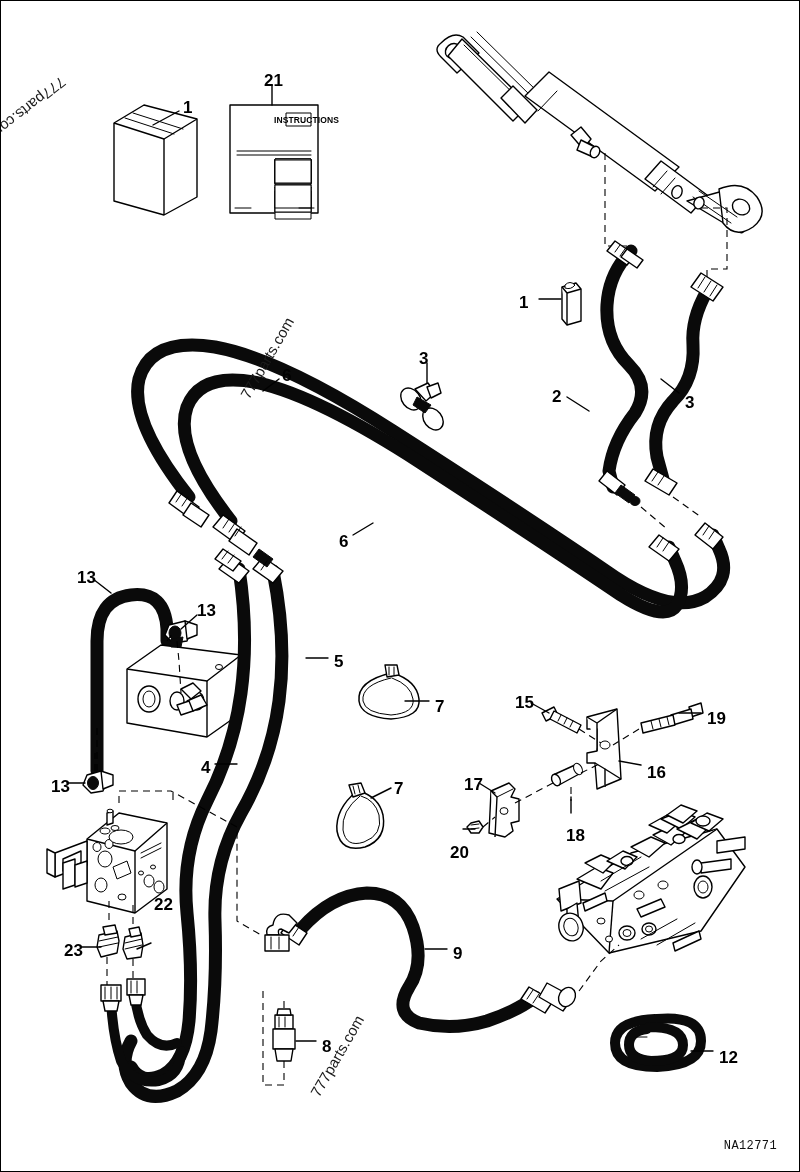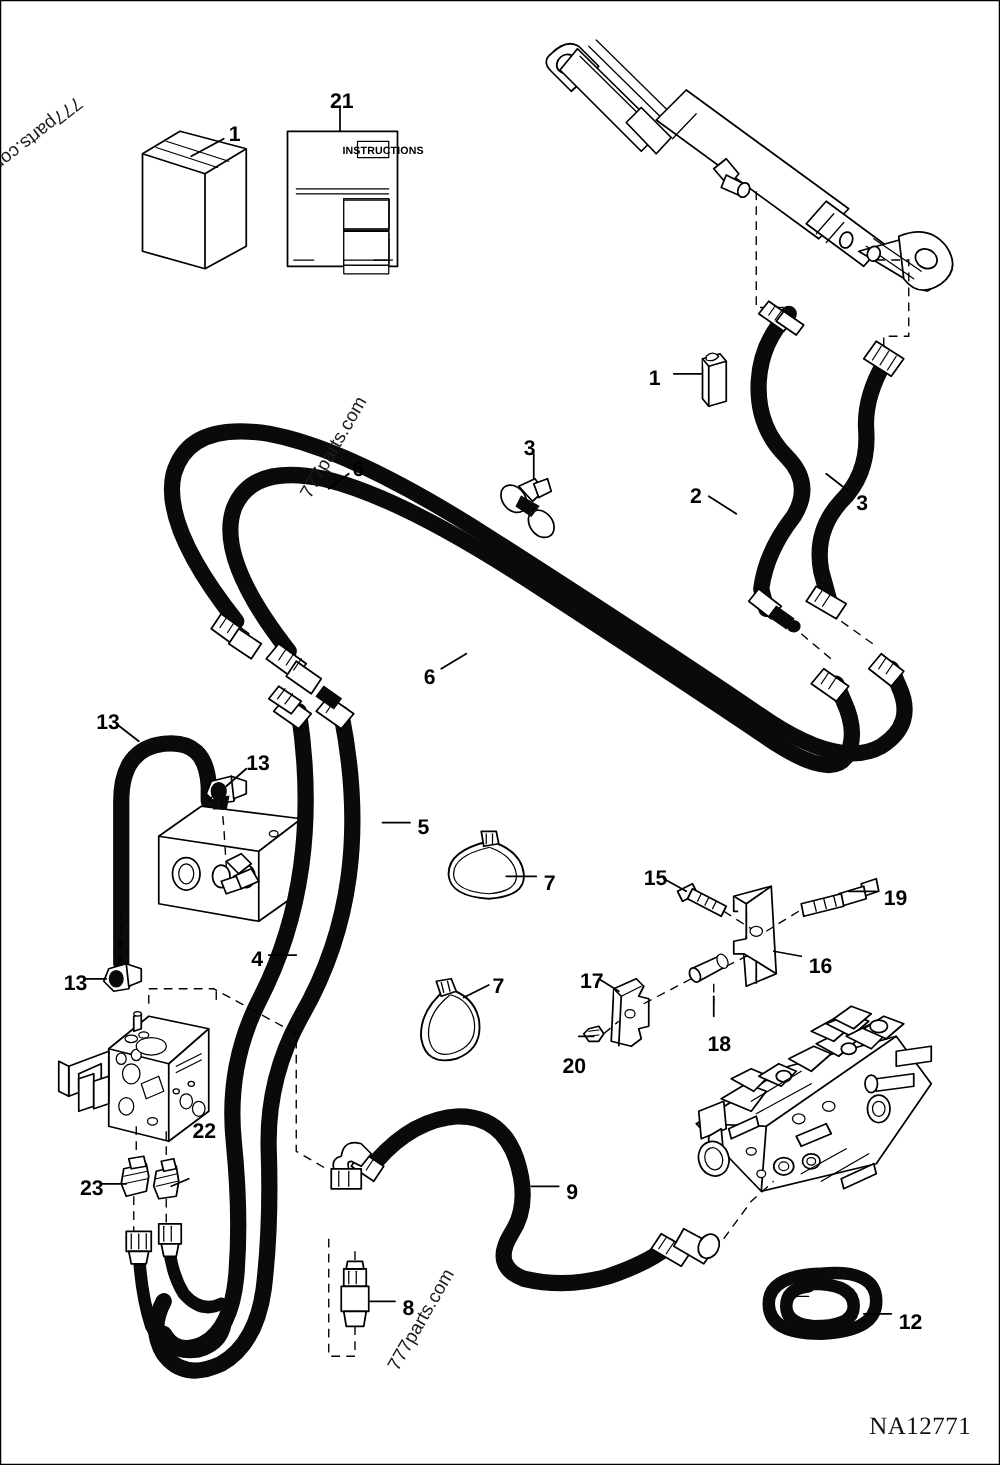--- a/index.html
+++ b/index.html
@@ -26,22 +26,22 @@
     font-size: 17px;
     color: #000;
     line-height: 1;
     white-space: nowrap;
     user-select: none;
   }
   .dwg-no {
     position: absolute;
     right: 22px;
     bottom: 18px;
-    font-family: Liberation Serif, serif;
-    font-size: 20px;
+    font-family: Liberation Mono, monospace;
+    font-size: 12px;
     color: #111;
     letter-spacing: .4px;
     white-space: nowrap;
   }
   .wm {
     position: absolute;
     font-family: "Liberation Sans", sans-serif;
     font-size: 15px;
     color: #1b1b1b;
     white-space: nowrap;

